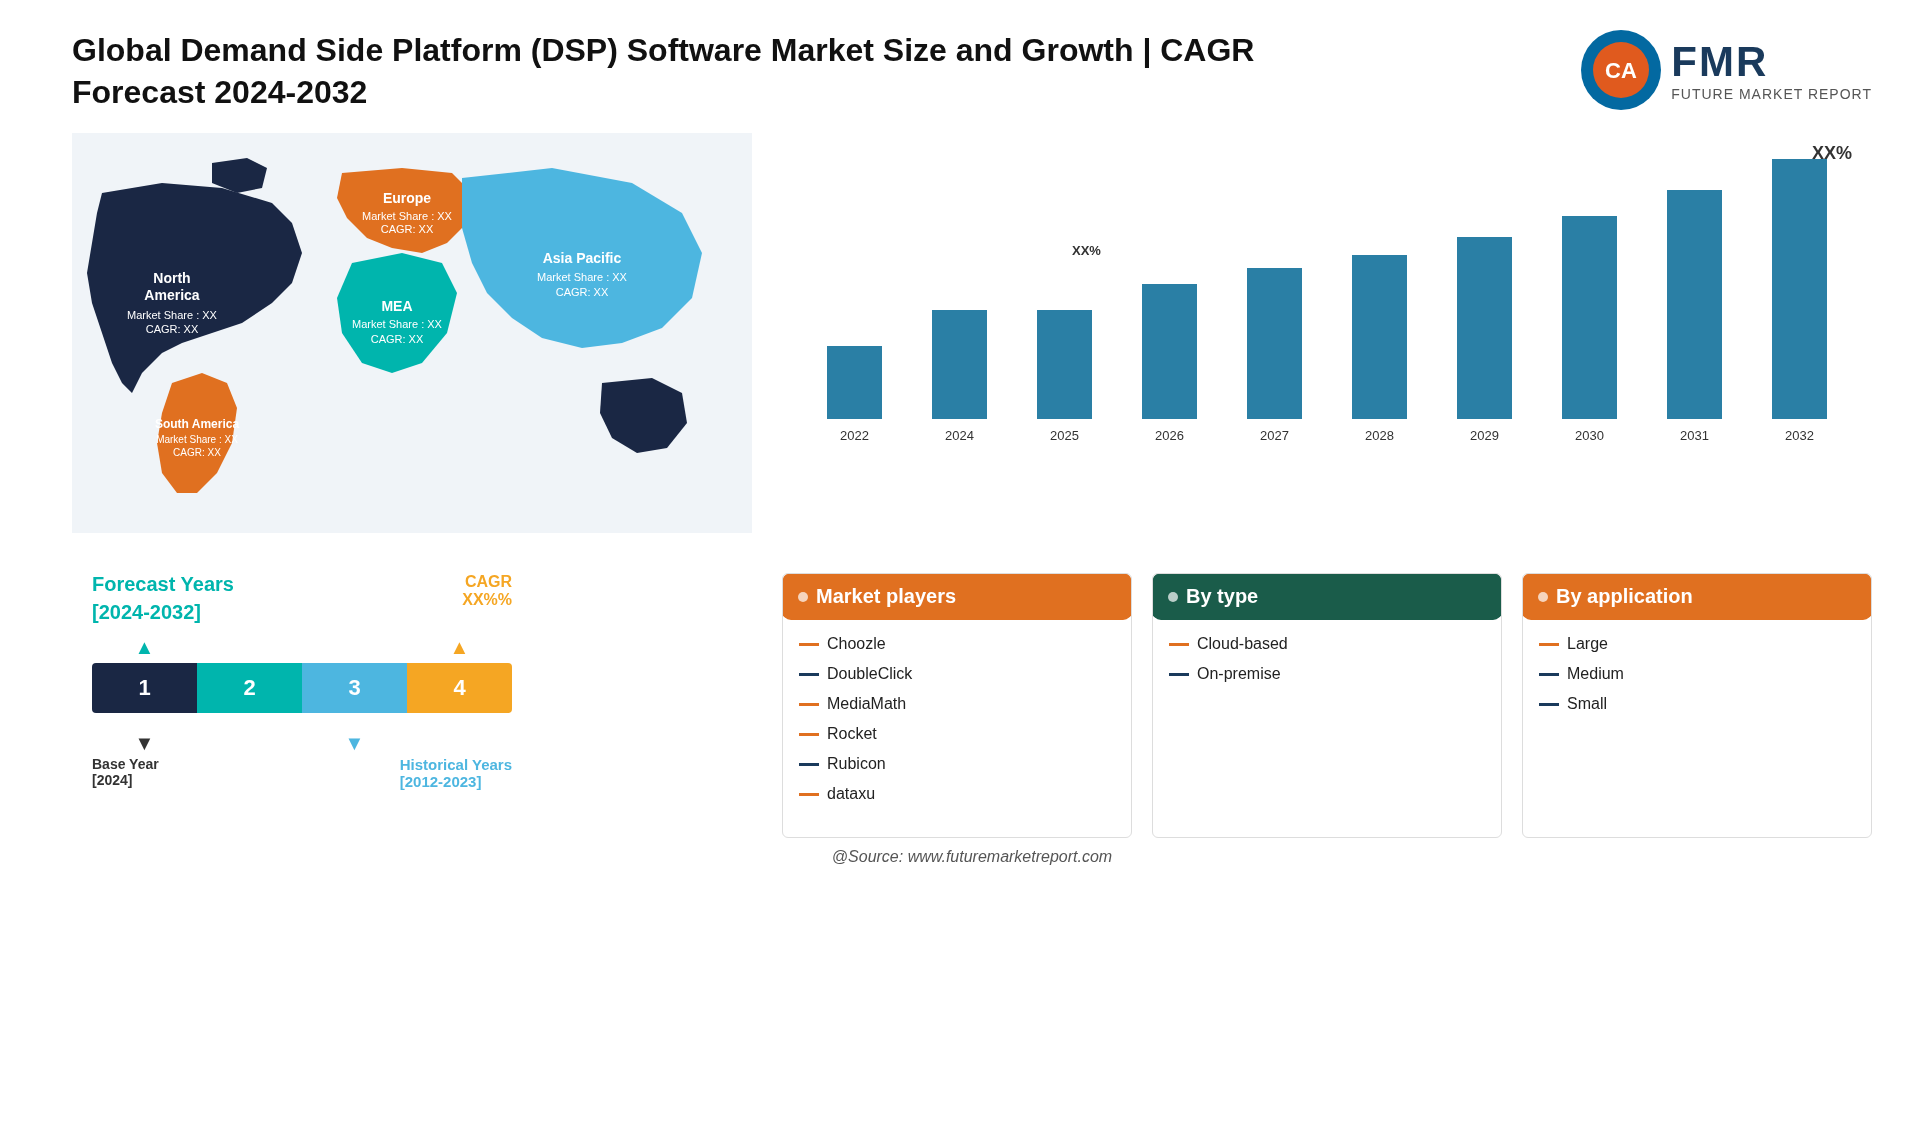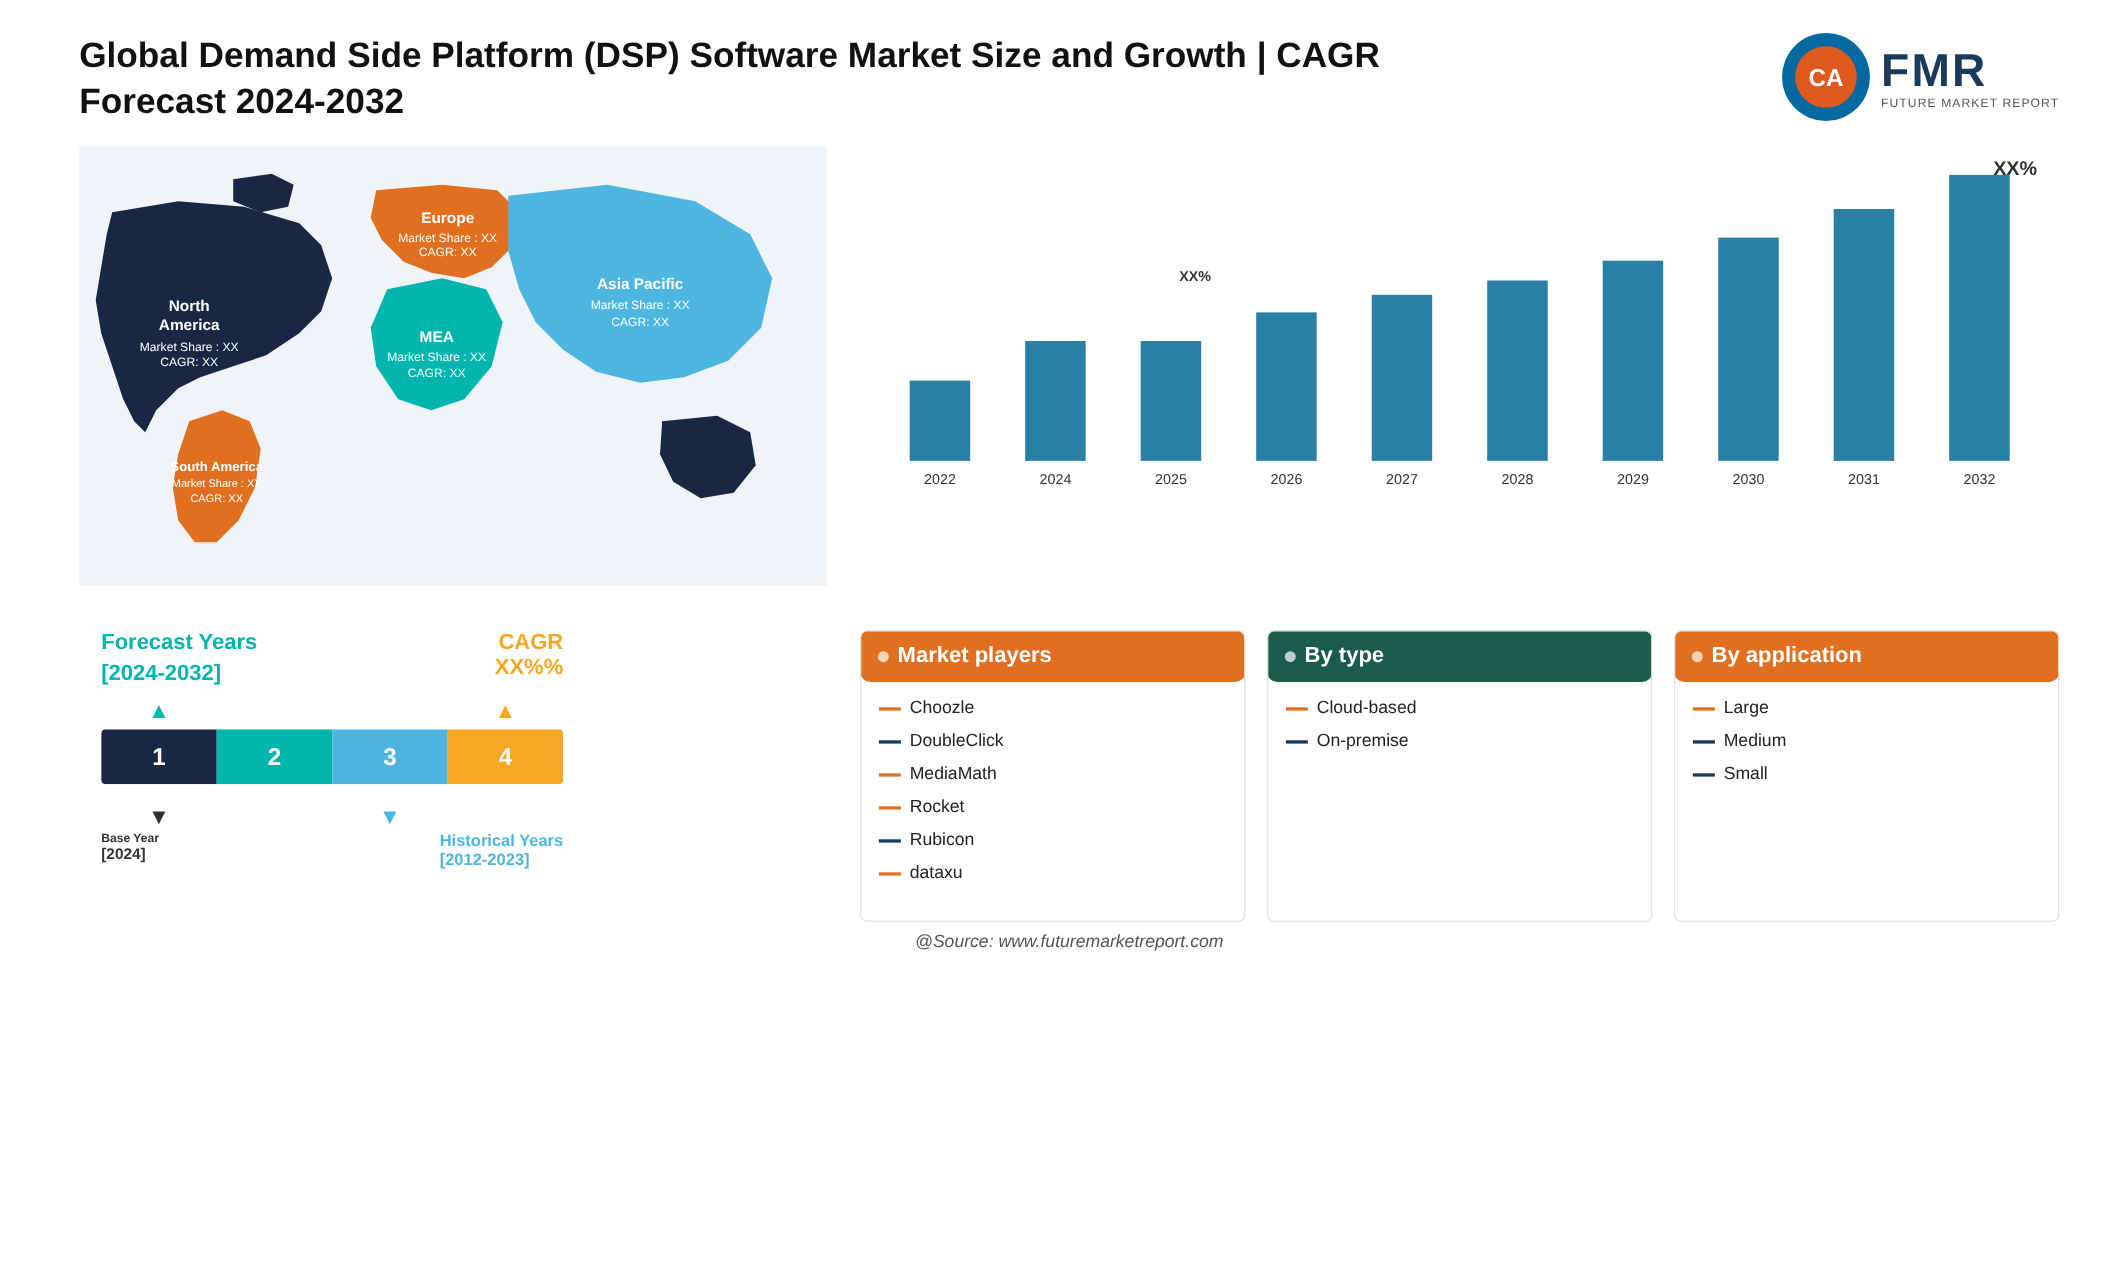--- a/index.html
+++ b/index.html
@@ -57,21 +57,21 @@
       flex-direction: column;
       align-items: flex-start;
     }
     .logo-fmr {
       font-size: 42px;
       font-weight: 900;
       color: #1a3a5c;
       letter-spacing: 2px;
     }
     .logo-sub {
-      font-size: 11px;
+      font-size: 14px;
       color: #555;
       letter-spacing: 1px;
       text-transform: uppercase;
     }
 
     
     .main-content {
       display: flex;
       flex: 1;
       gap: 30px;
@@ -155,21 +155,21 @@
       padding: 20px;
       flex-shrink: 0;
     }
     .forecast-label {
       font-size: 20px;
       font-weight: bold;
       color: #00b5ad;
       margin-bottom: 5px;
     }
     .cagr-label {
-      font-size: 20px;
+      font-size: 16px;
       font-weight: bold;
       color: #f5a623;
       text-align: right;
     }
     .forecast-header {
       display: flex;
       justify-content: space-between;
       align-items: flex-start;
       margin-bottom: 10px;
     }
@@ -359,21 +359,21 @@
           </div>
           <div style="flex:1;"></div>
           <div style="flex:1; display:flex; justify-content:center;">
             <span style="font-size:20px; color:#4db6e0;">▼</span>
           </div>
           <div style="flex:1;"></div>
         </div>
 
         <div class="year-labels">
           <div>
-            <div style="font-size:11px; color:#333; font-weight:bold;">Base Year</div>
+            <div style="font-size:14px; color:#333; font-weight:bold;">Base Year</div>
             <div style="font-size:14px; color:#333;font-weight:bold;">[2024]</div>
           </div>
           <div>
             <div style="font-size:15px; color:#4db6e0; font-weight:bold;">Historical Years</div>
             <div style="font-size:15px; color:#4db6e0; font-weight:bold;">[2012-2023]</div>
           </div>
         </div>
       </div>
 
     </div>

